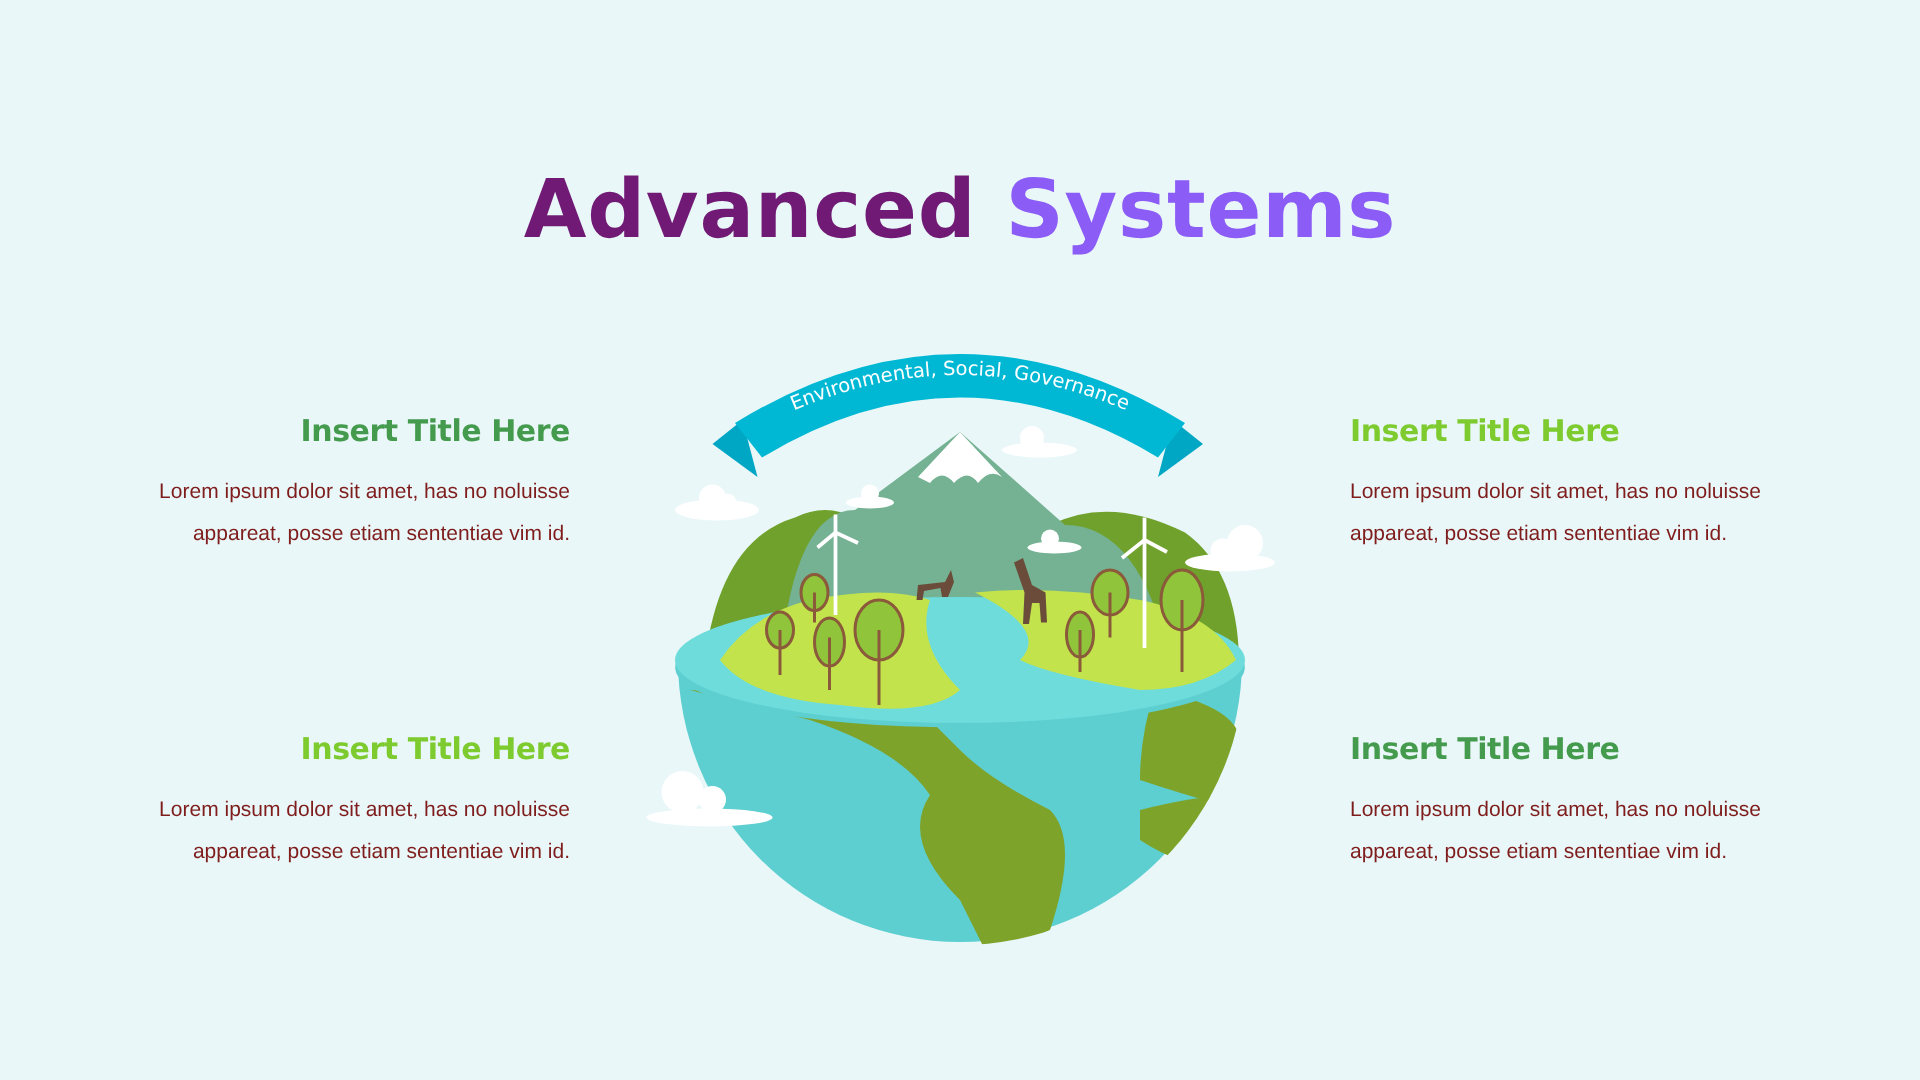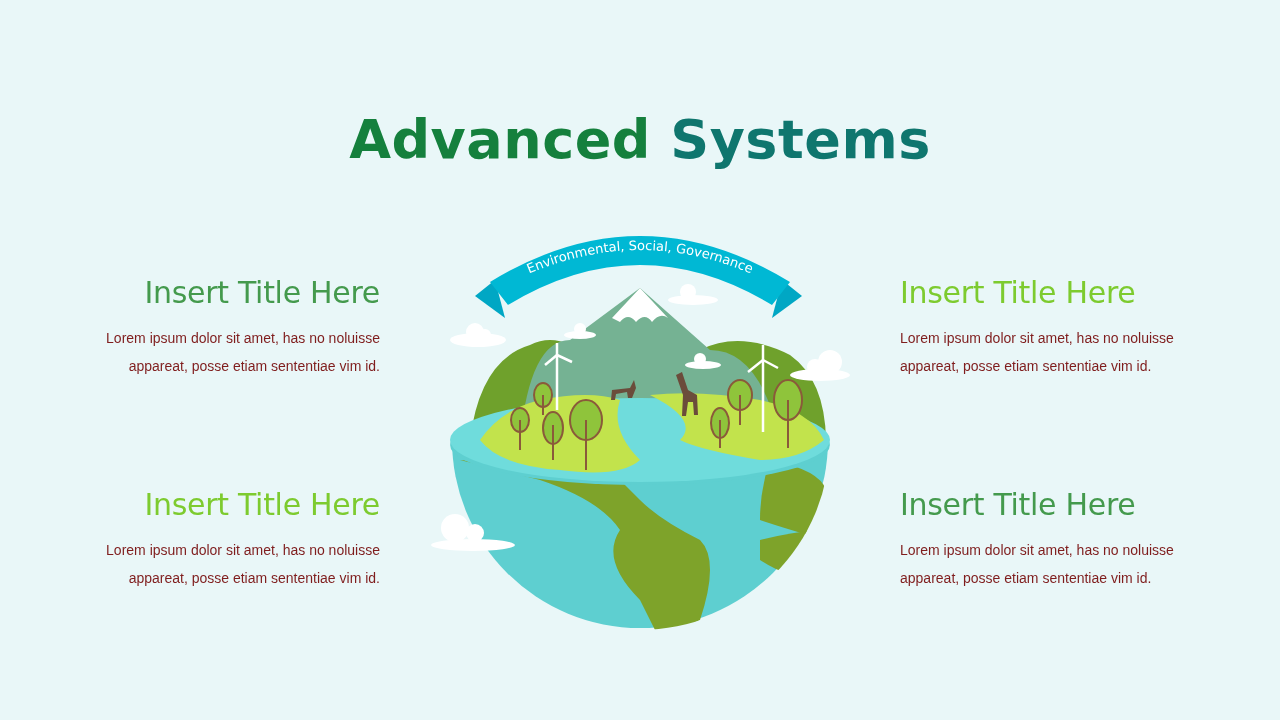--- a/index.html
+++ b/index.html
@@ -1,23 +1,23 @@
 <!DOCTYPE html>
 <html><head>
 <meta charset="utf-8">
 <style>
   html,body{margin:0;padding:0;}
   body{width:1280px;height:720px;background:#e9f7f8;position:relative;overflow:hidden;font-family:"Liberation Sans",sans-serif;}
   .title{position:absolute;left:0;top:108px;width:1280px;text-align:center;font-family:"DejaVu Sans",sans-serif;font-size:54px;font-weight:bold;letter-spacing:0.5px;}
-  .title .t1{color:#15803d;}
-  .title .t2{color:#0f766e;}
+  .title .t1{color:#701a75;}
+  .title .t2{color:#8b5cf6;}
   .block{position:absolute;width:300px;}
   .block.left{left:80px;text-align:right;}
   .block.right{left:900px;text-align:left;}
-  .block h2{margin:0;font-family:"DejaVu Sans",sans-serif;font-size:30px;font-weight:normal;letter-spacing:-0.3px;}
+  .block h2{margin:0;font-family:"DejaVu Sans",sans-serif;font-size:20px;font-weight:bold;letter-spacing:-0.3px;}
   .block p{margin:14px 0 0 0;font-size:14px;line-height:28px;color:#7f1d1d;}
   .c-dark{color:#449a4d;}
   .c-lime{color:#7dcb2f;}
   #b1{top:275px;} #b2{top:275px;} #b3{top:487px;} #b4{top:487px;}
   .globe{position:absolute;left:425px;top:220px;width:430px;height:420px;}
 </style>
 </head>
 <body>
 
 <div class="title">

